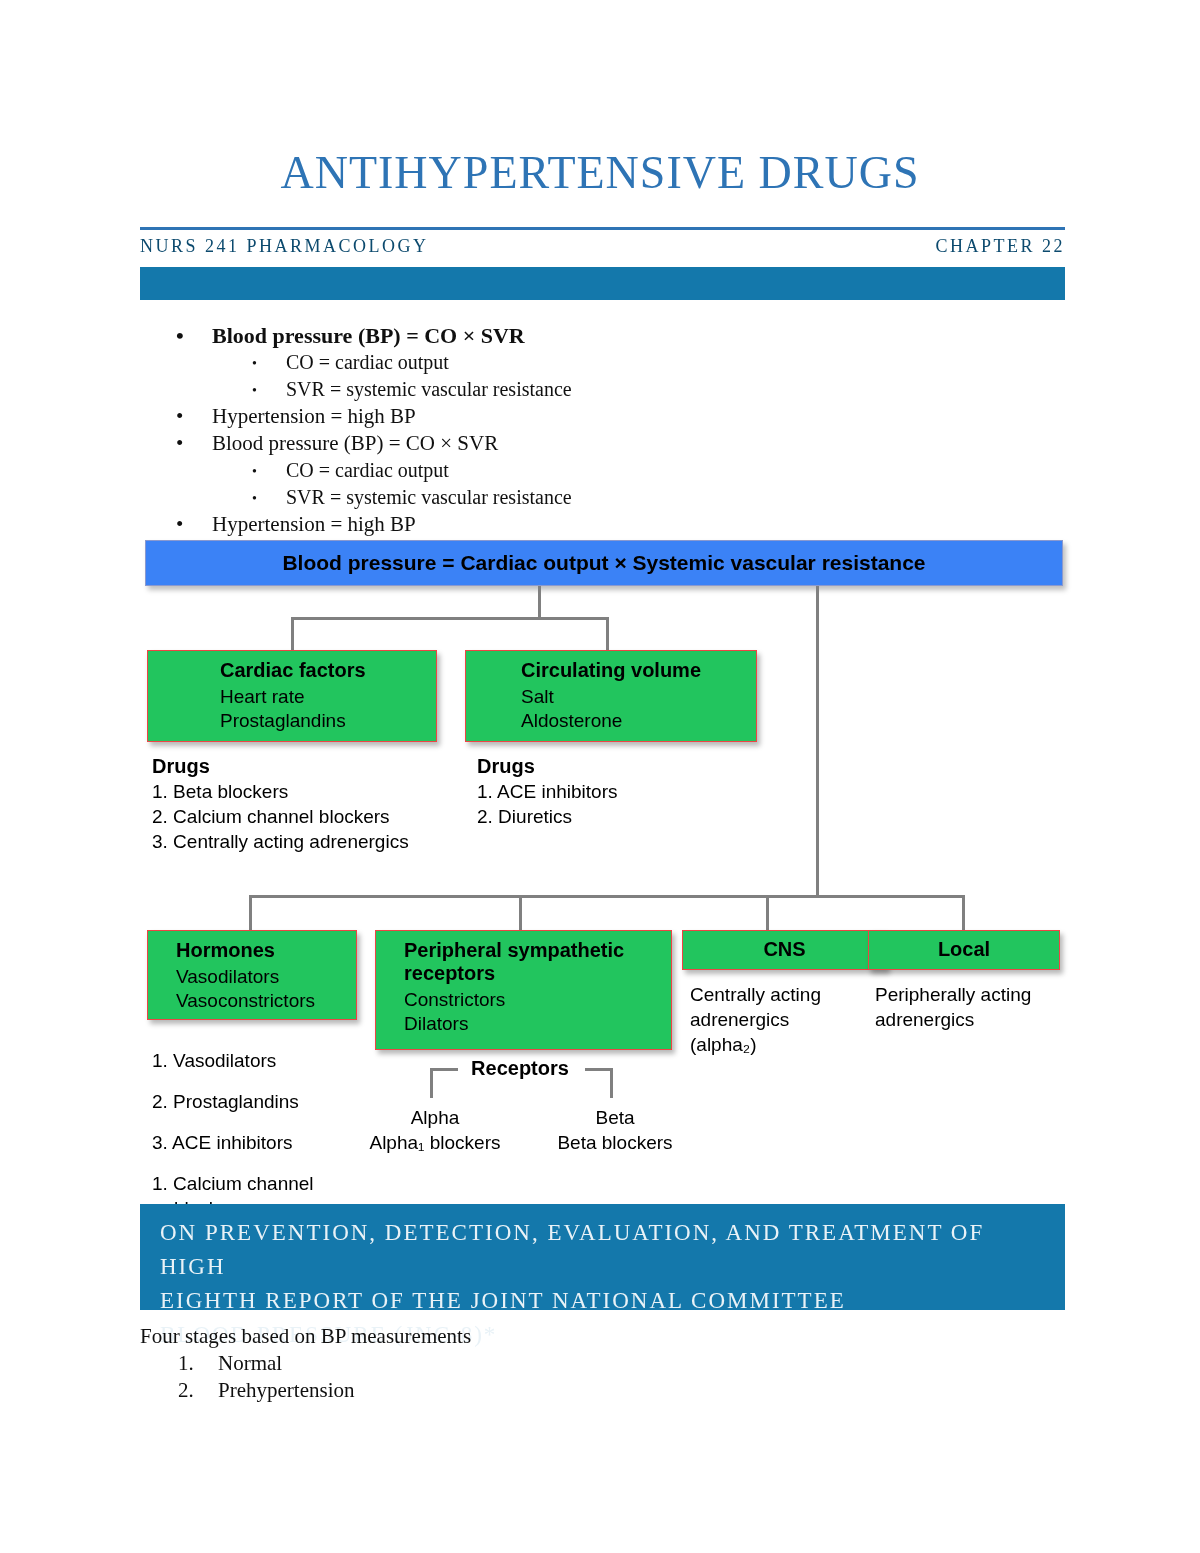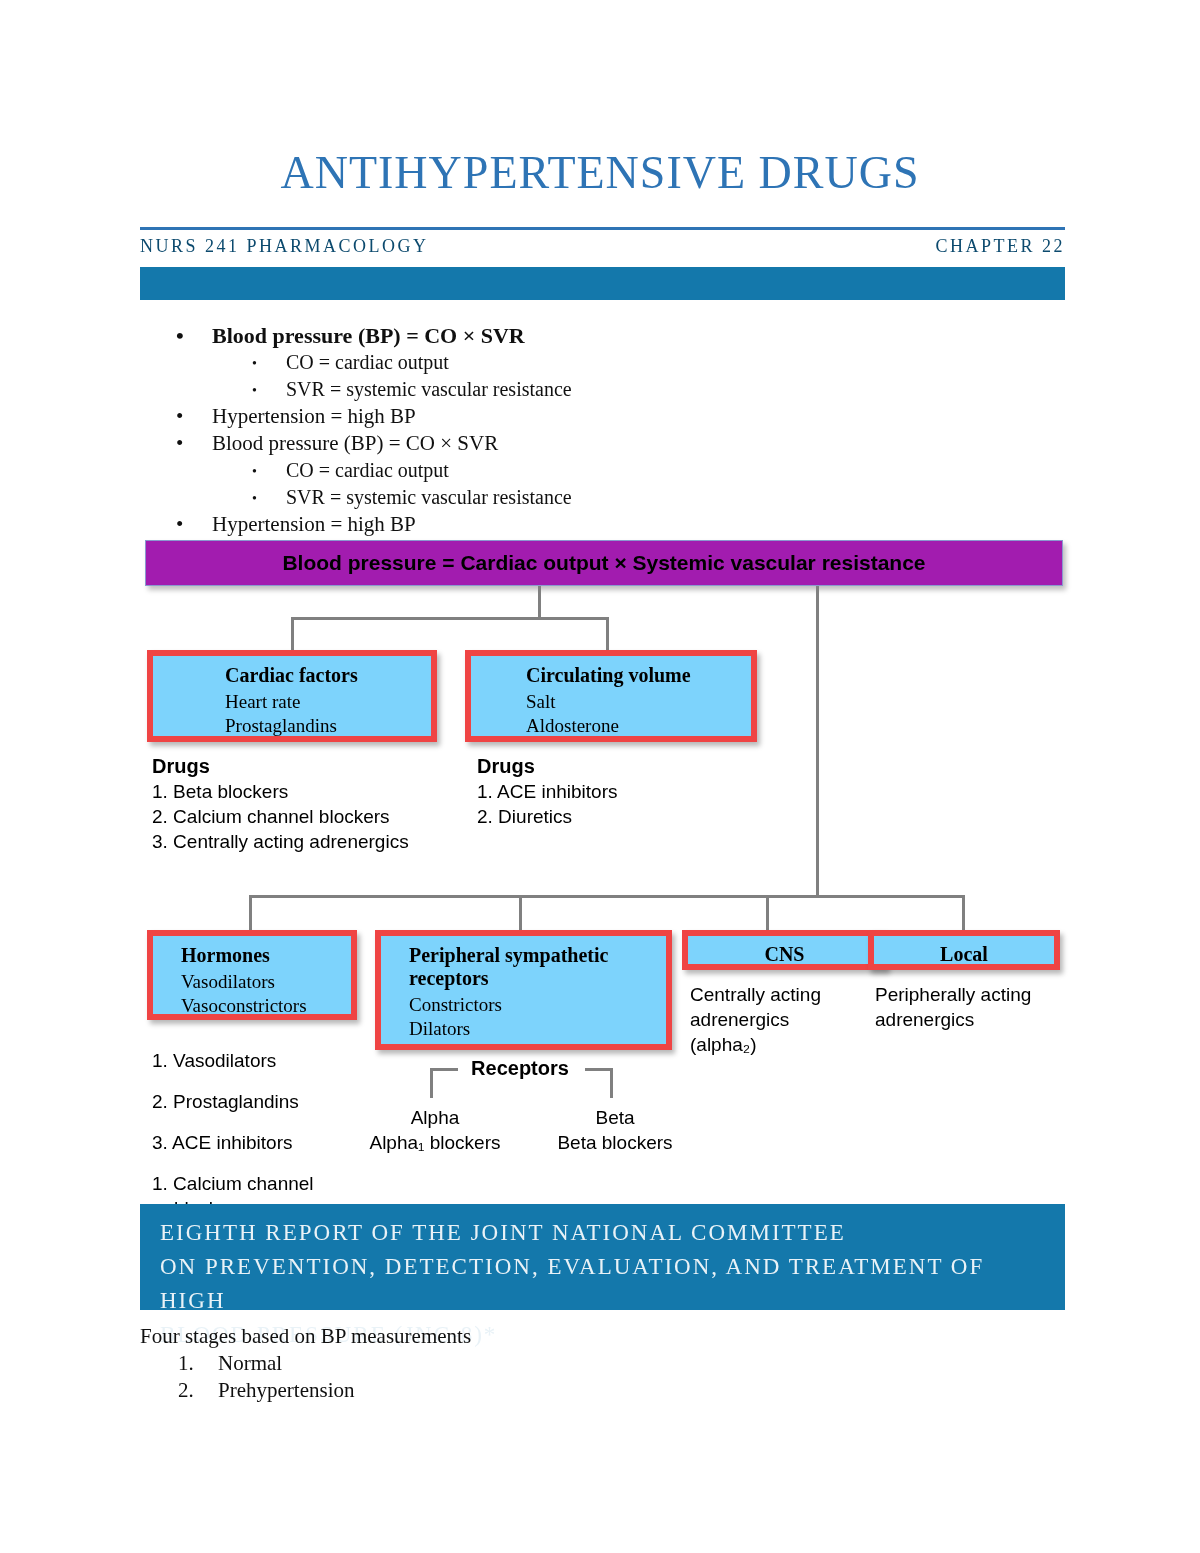--- a/index.html
+++ b/index.html
@@ -20,24 +20,24 @@
   .lv1 { padding-left:72px; }
   .lv1::before { content:"•"; position:absolute; left:36px; }
   .lv1.first { font-weight:bold; font-size:22px; }
   .lv2 { padding-left:146px; font-size:20px; }
   .lv2::before { content:"•"; position:absolute; left:112px; font-size:14px; top:1px; }
 
   
   .diagram { position:absolute; top:540px; left:0; width:1200px; height:664px;
     font-family:"Liberation Sans", "DejaVu Sans", sans-serif; color:#000; }
   .dline { position:absolute; background:#808080; }
-  .box { position:absolute; background:#7dd3fc; border:6px solid #ef4444;
-    box-shadow:3px 4px 5px rgba(0,0,0,0.28); padding-top:8px;font-family:Liberation Serif, serif; }
+  .box { position:absolute; background:#22c55e; border:1px solid #ef4444;
+    box-shadow:3px 4px 5px rgba(0,0,0,0.28); padding-top:8px; }
   .root-box { position:absolute; left:145px; top:0; width:918px; height:46px;
-    background:#a21caf; border:1px solid #8A99CF; box-shadow:3px 4px 5px rgba(0,0,0,0.25);
+    background:#3b82f6; border:1px solid #8A99CF; box-shadow:3px 4px 5px rgba(0,0,0,0.25);
     text-align:center; font-weight:bold; font-size:21px; line-height:44px; }
   .bt { font-weight:bold; font-size:20px; margin-bottom:3px; }
   .bi { font-size:19px; line-height:24px; }
   .dtext { position:absolute; font-size:19px; line-height:25px; }
   .dtitle { font-weight:bold; font-size:20px; line-height:25px; }
   .hang { padding-left:22px; text-indent:-22px;margin-top:16px; }
   .center { text-align:center; }
 
   .box-cardiac { left:147px; top:110px; width:290px; height:92px; padding-left:72px; }
   .box-circ    { left:465px; top:110px; width:292px; height:92px; padding-left:55px; }
@@ -166,22 +166,22 @@
     <div class="dline" style="left:430px; top:528px; width:3px; height:30px;"></div>
     <div class="dline" style="left:610px; top:528px; width:3px; height:30px;"></div>
 
     <div class="dtext center alpha-title">Alpha</div>
     <div class="dtext center alpha-item">Alpha₁ blockers</div>
     <div class="dtext center beta-title">Beta</div>
     <div class="dtext center beta-item">Beta blockers</div>
   </div>
 
   <div class="banner">
+    <div>ON PREVENTION, DETECTION, EVALUATION, AND TREATMENT OF HIGH</div>
     <div>EIGHTH REPORT OF THE JOINT NATIONAL COMMITTEE</div>
-    <div>ON PREVENTION, DETECTION, EVALUATION, AND TREATMENT OF HIGH</div>
     <div>BLOOD PRESSURE (JNC-8)*</div>
   </div>
 
   <div class="stages">
     <div class="stage-intro">Four stages based on BP measurements</div>
     <div class="stage-row">
       <span class="stage-num">1.</span>
       <span>Normal</span>
     </div>
     <div class="stage-row">

